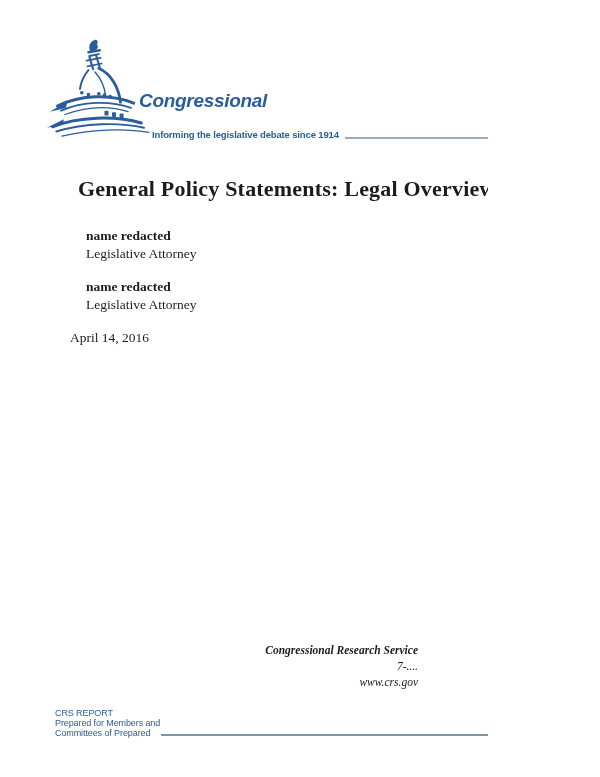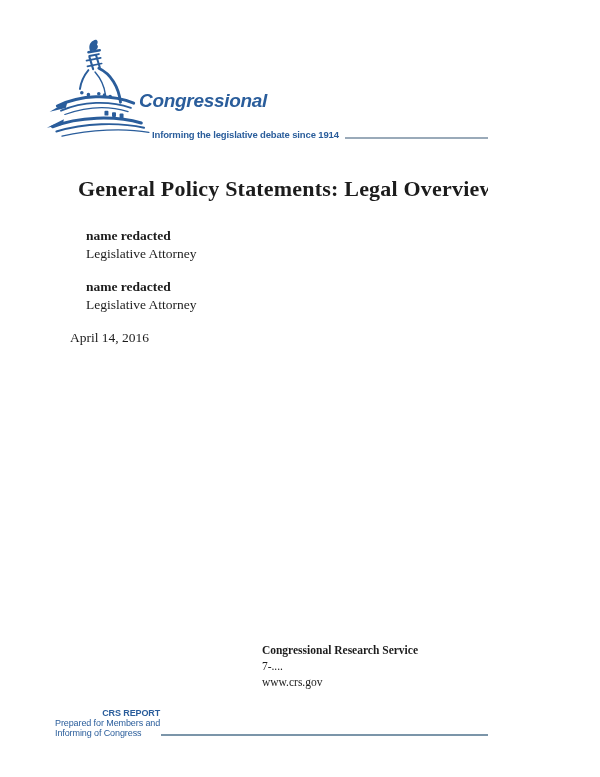--- a/index.html
+++ b/index.html
@@ -81,43 +81,45 @@
   }
   .author { margin: 0 0 16px 16px; }
   .author-name { font-weight: bold; }
   .report-date { margin-top: 8px !important; }
 
   
   .footer-right {
     position: absolute;
     right: 70px;
     top: 642px;
+    text-align: right;
     font-size: 11.5px;
     line-height: 16px;
     white-space: nowrap;
+    font-style: italic;
   }
   .footer-right .org { font-weight: bold; }
   .footer-right a {
     color: #1c1c1c;
     text-decoration: none;
   }
 
   
   .footer-left {
     position: absolute;
     left: 55px;
     top: 708px;
     font-family: "Liberation Sans", sans-serif;
     font-size: 9px;
     line-height: 10px;
     letter-spacing: -0.1px;
     color: #2a5d9b;
     white-space: nowrap;
   }
-  .footer-left .report-type { font-weight: bold; text-align: right; }
+  .footer-left .report-type { font-weight: normal; }
   .footer-rule {
     position: absolute;
     left: 161px;
     top: 734px;
     width: 384px;
     height: 2px;
     background: #7b95a9;
   }
 </style>
 </head>
@@ -181,17 +183,17 @@
 
   <div class="footer-right">
     <div class="org">Congressional Research Service</div>
     <div>7-....</div>
     <div><a href="#">www.crs.gov</a></div>
   </div>
 
   <div class="footer-left">
     <div class="report-type">CRS REPORT</div>
     <div>Prepared for Members and</div>
-    <div>Informing of Congress</div>
+    <div>Committees of Prepared</div>
   </div>
   <div class="footer-rule"></div>
 
 </div>
 
 </body></html>

